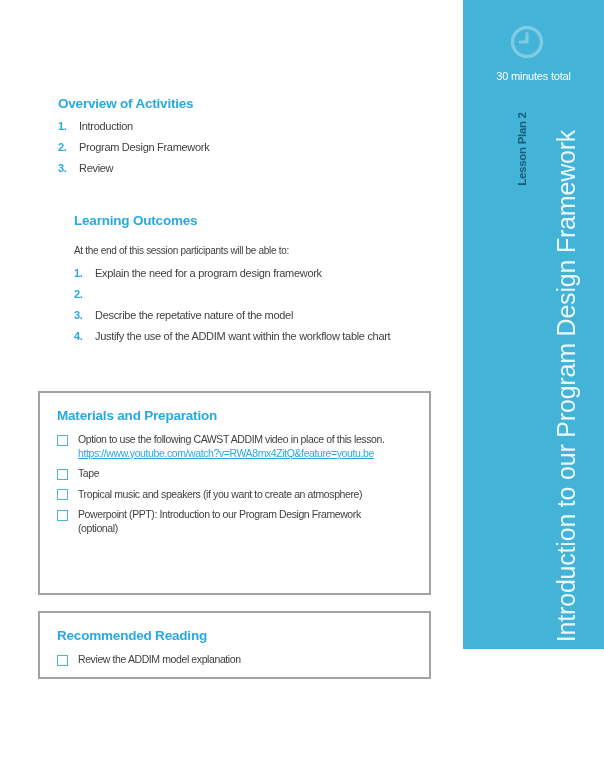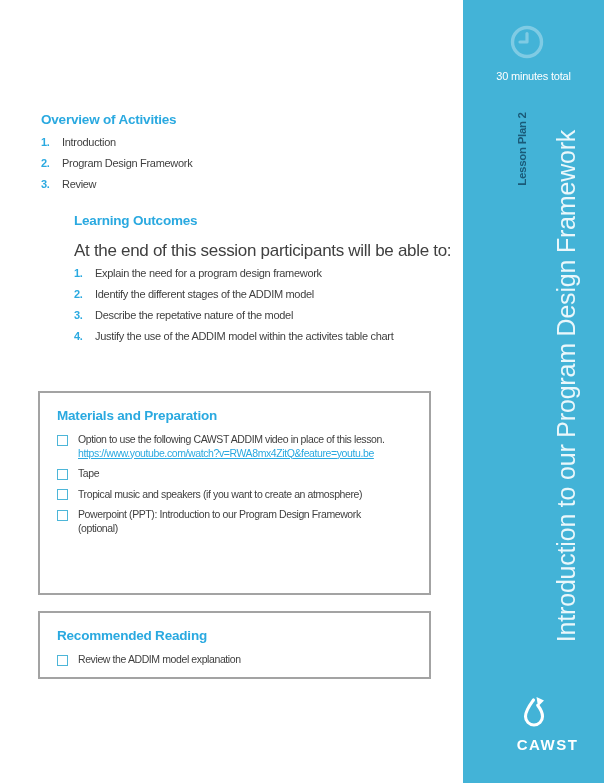--- a/index.html
+++ b/index.html
@@ -3,41 +3,41 @@
 <meta charset="utf-8">
 <style>
   html,body{margin:0;padding:0;}
   body{
     width:604px;height:783px;overflow:hidden;background:#ffffff;
     font-family:"Liberation Sans", sans-serif;
   }
   .page{position:relative;width:604px;height:783px;background:#fff;color:var(--body-text);}
   
   .section{position:absolute;}
-  .sec-overview{left:41px;top:96px;width:382px;margin-top:16px;}
+  .sec-overview{left:58px;top:96px;width:382px;}
   .sec-outcomes{left:74px;top:213px;width:382px;}
   .box{position:absolute;left:38px;width:393px;border:2px solid var(--box-border);
        box-sizing:border-box;padding:15px 12px 16px 17px;background:#fff;}
   .box-materials{top:391px;height:204px;}
   .box-reading{top:611px;height:68px;}
   h2.heading{
     margin:0 0 10px 0;font-size:13.5px;font-weight:bold;letter-spacing:-0.2px;
     color:var(--accent);
   }
-  .intro{margin:16px 0 10px 0;font-size:17px;letter-spacing:-0.3px;line-height:14px;}
+  .intro{margin:16px 0 10px 0;font-size:10px;letter-spacing:-0.3px;line-height:14px;}
   .num-item{display:flex;margin-bottom:9.5px;font-size:11px;letter-spacing:-0.3px;line-height:11.5px;}
   .num{color:var(--accent);font-weight:bold;width:13px;flex:0 0 auto;margin-right:8px;}
   .chk-item{display:flex;margin-bottom:7px;font-size:10.5px;letter-spacing:-0.4px;line-height:13.5px;}
   .chk{flex:0 0 auto;width:9px;height:9px;border:1.5px solid var(--checkbox-border);
        margin:1.5px 10px 0 0;background:#fff;cursor:pointer;}
   .itext{max-width:340px;white-space:pre-line;}
   a.link{display:block;color:var(--accent);text-decoration:underline;cursor:pointer;}
   
   .sidebar{
-    position:absolute;left:463px;top:0;width:141px;height:783px;
+    position:absolute;left:463px;top:0;width:141px;height:649px;
     background:var(--sidebar-bg);overflow:hidden;
   }
   .clock{position:absolute;left:44px;top:22px;width:40px;height:40px;}
   .time-label{
     position:absolute;top:70px;left:0;width:100%;text-align:center;
     color:#ffffff;font-size:11px;letter-spacing:-0.2px;
   }
   .lesson-label{
     position:absolute;left:15px;top:142px;width:90px;height:14px;
     transform:rotate(-90deg);text-align:center;
@@ -83,29 +83,28 @@
   <section class="section sec-outcomes">
     <h2 class="heading">Learning Outcomes</h2>
     <p class="intro">At the end of this session participants will be able to:</p>
     <div>
         <div class="num-item">
           <span class="num">1.</span>
           <span class="itext">Explain the need for a program design framework</span>
         </div>
         <div class="num-item">
           <span class="num">2.</span>
-          <span class="itext">Identify the different stages of the ADDIM model</span>
         </div>
         <div class="num-item">
           <span class="num">3.</span>
           <span class="itext">Describe the repetative nature of the model</span>
         </div>
         <div class="num-item">
           <span class="num">4.</span>
-          <span class="itext">Justify the use of the ADDIM model within the activites table chart</span>
+          <span class="itext">Justify the use of the ADDIM want within the workflow table chart</span>
         </div>
       </div>
   </section>
 
   <section class="box box-materials">
     <h2 class="heading">Materials and Preparation</h2>
     <div>
         <div class="chk-item">
           <span class="chk"></span>
           <span class="itext">Option to use the following CAWST ADDIM video in place of this lesson.<a class="link" href="#">https://www.youtube.com/watch?v=RWA8mx4ZitQ&amp;feature=youtu.be</a></span>

